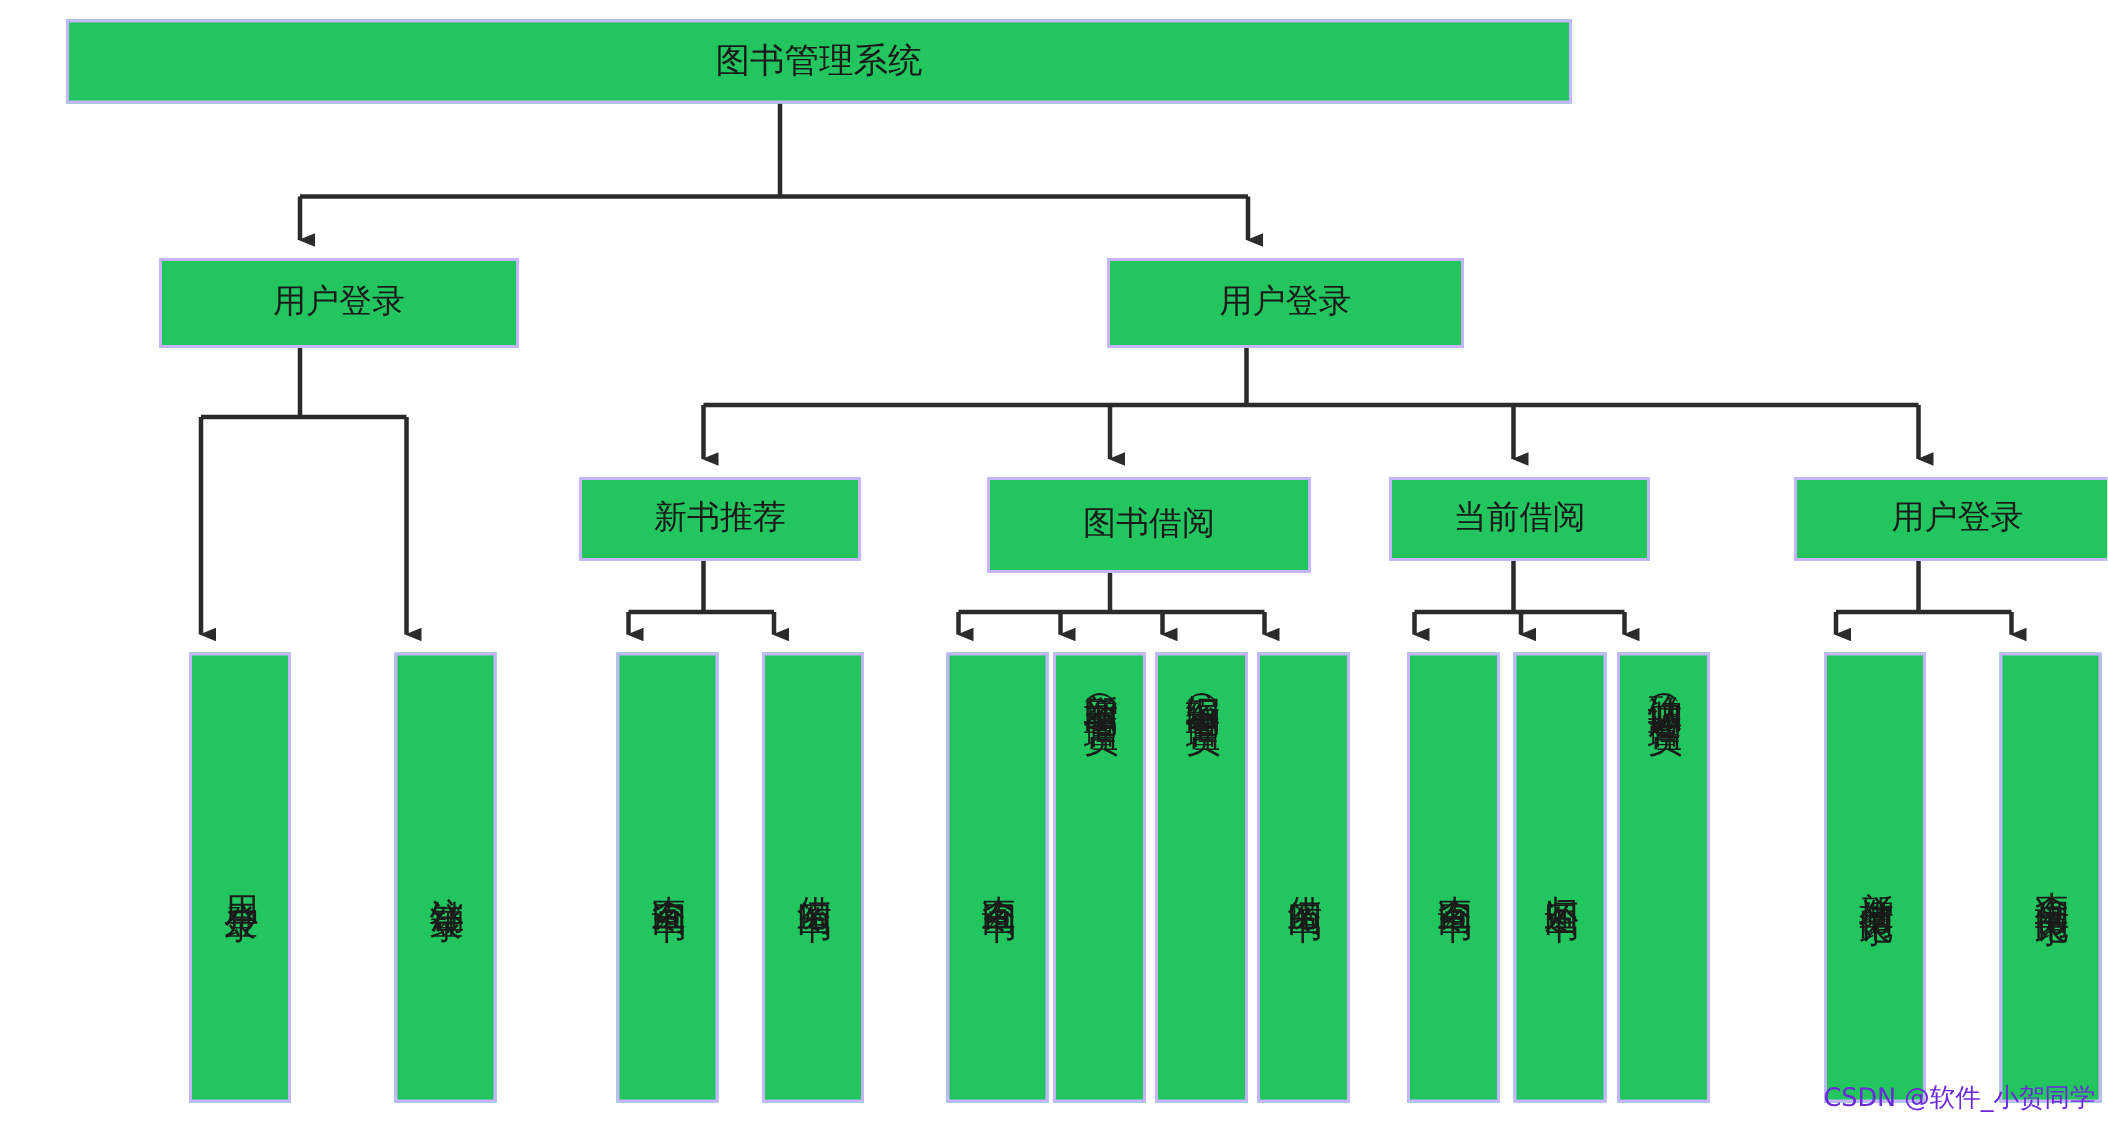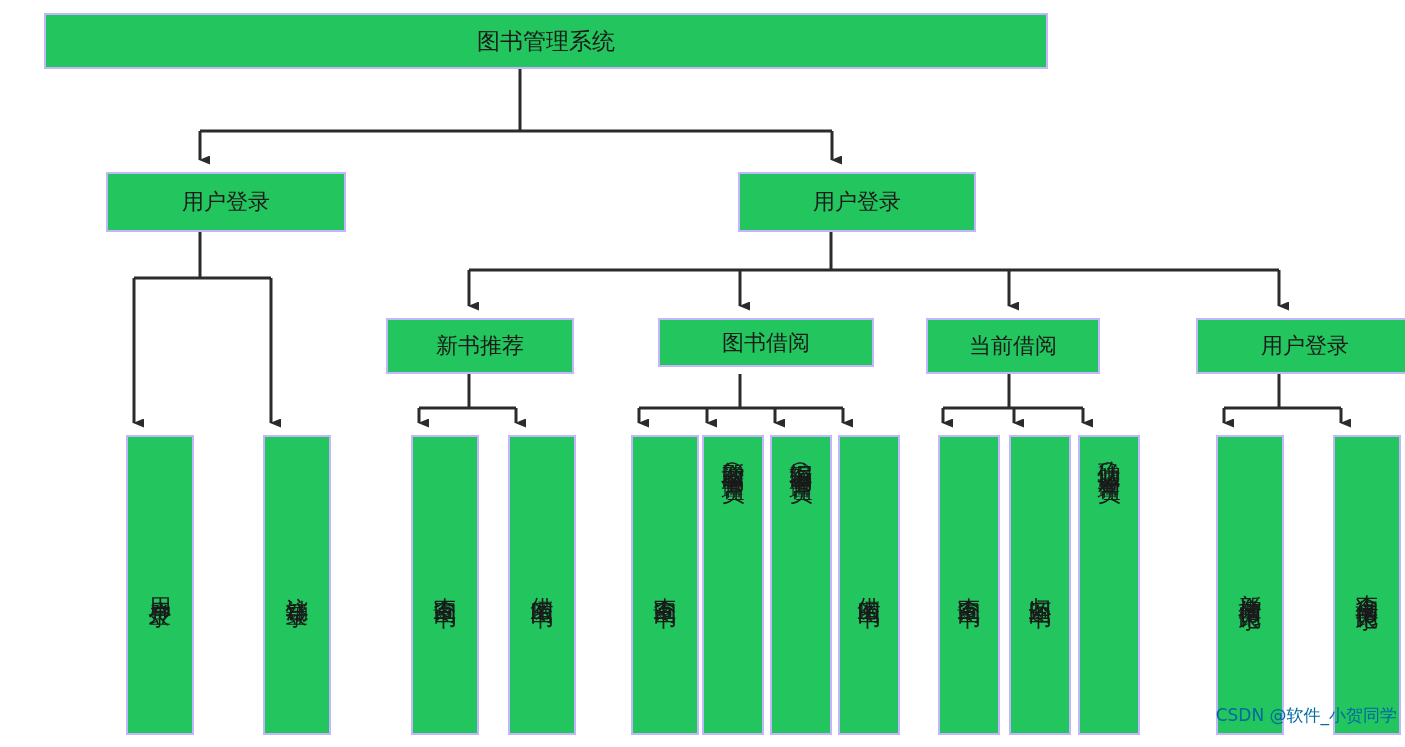--- a/index.html
+++ b/index.html
@@ -61,23 +61,23 @@
     line-height: 1;
     white-space: nowrap;
   }
   .node-leaf.leaf-centered {
     align-items: center;
     padding-top: 0;
   }
   .watermark {
     position: absolute;
     right: 8px;
-    bottom: 20px;
+    bottom: 4px;
     font-size: 17px;
-    color: #0369a1;
+    color: #6d28d9;
     white-space: nowrap;
     pointer-events: none;
   }
 </style>
 </head>
 <body>
 
 <div id="diagram-root">
 
   <svg id="diagram-svg" viewBox="0 0 1405 747" xmlns="http://www.w3.org/2000/svg">
@@ -139,21 +139,21 @@
         <span class="node-label">用户登录</span>
       </div>
       <div class="node-box node-l1" style="left: 712px; top: 172px; width: 238px; height: 60px;">
         <span class="node-label">用户登录</span>
       </div>
     </div>
   <div id="level2-container">
       <div class="node-box node-l2" style="left: 360px; top: 318px; width: 188px; height: 56px;">
         <span class="node-label">新书推荐</span>
       </div>
-      <div class="node-box node-l2" style="left: 632px; top: 318px; width: 216px; height: 49px;">
+      <div class="node-box node-l2" style="left: 632px; top: 318px; width: 216px; height: 64px;">
         <span class="node-label">图书借阅</span>
       </div>
       <div class="node-box node-l2" style="left: 900px; top: 318px; width: 174px; height: 56px;">
         <span class="node-label">当前借阅</span>
       </div>
       <div class="node-box node-l2" style="left: 1170px; top: 318px; width: 218px; height: 56px;">
         <span class="node-label">用户登录</span>
       </div>
     </div>
   <div id="leaves-container">

